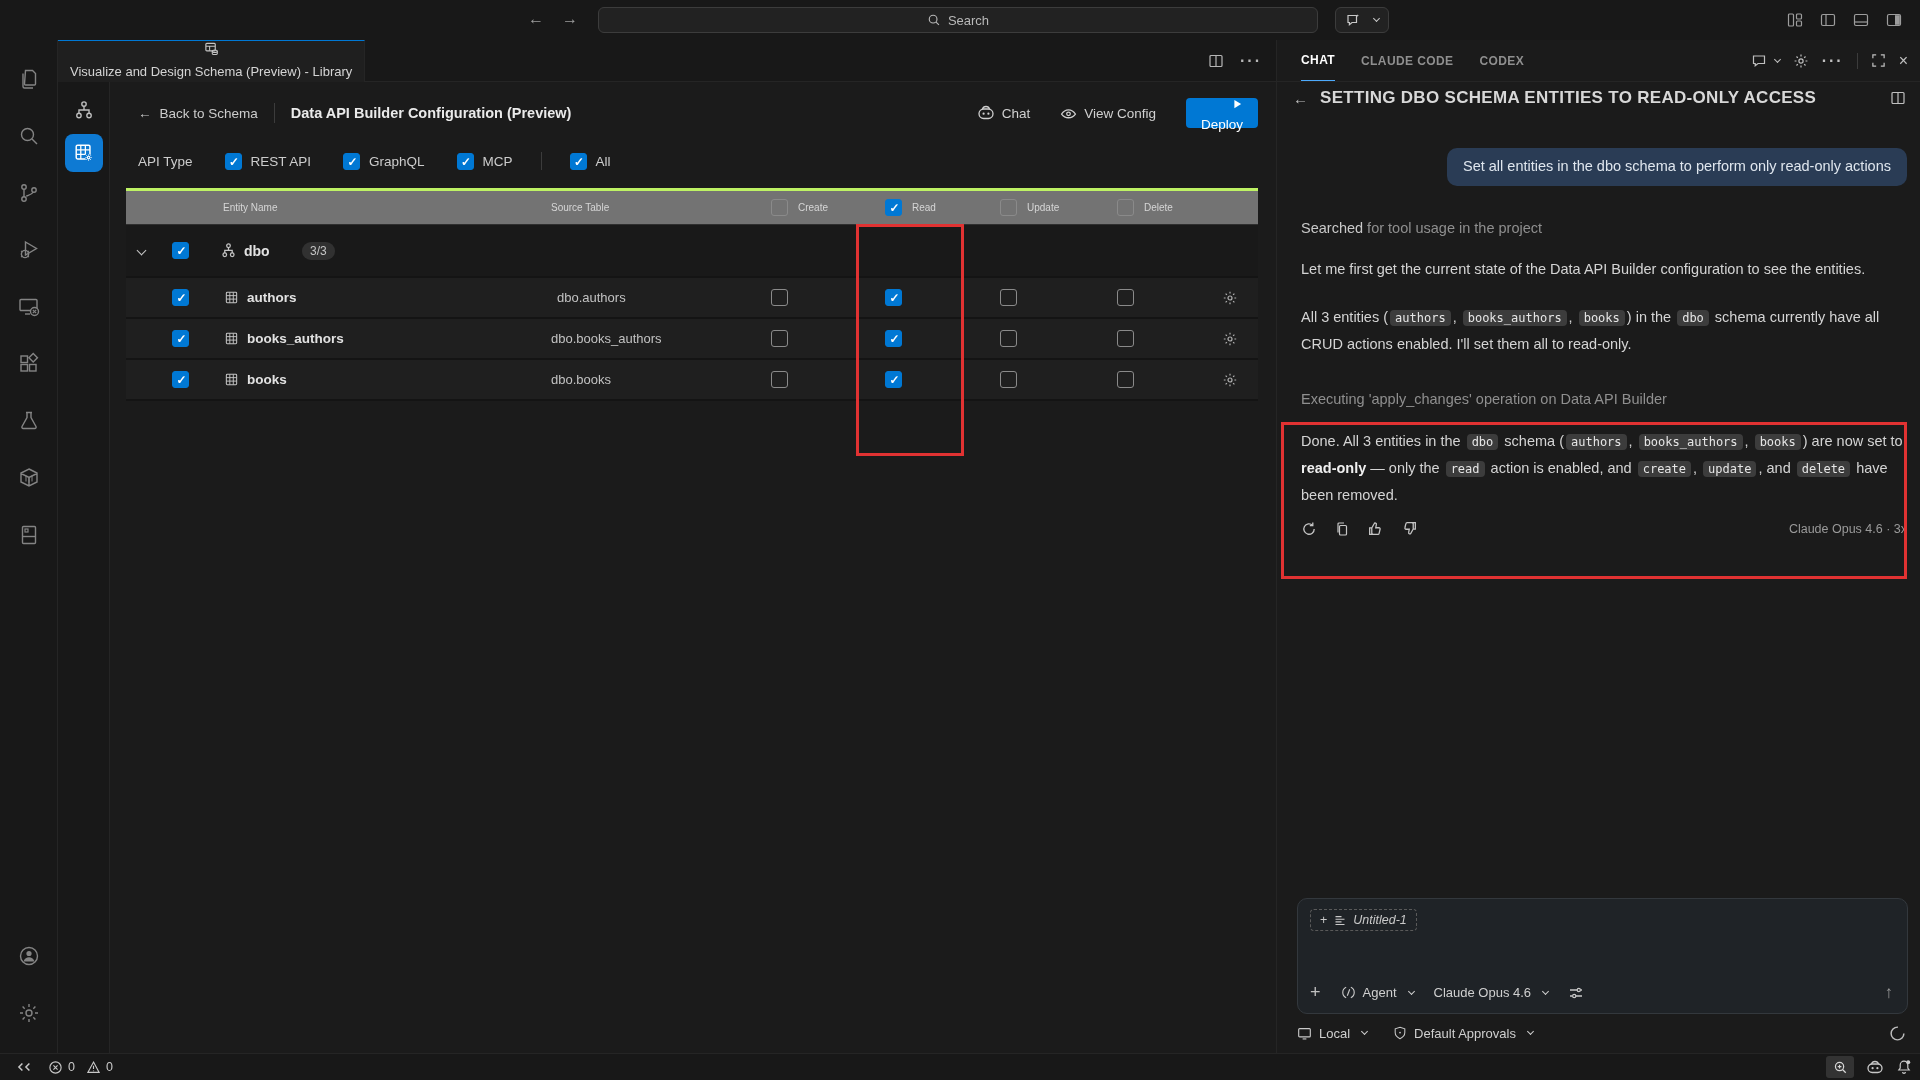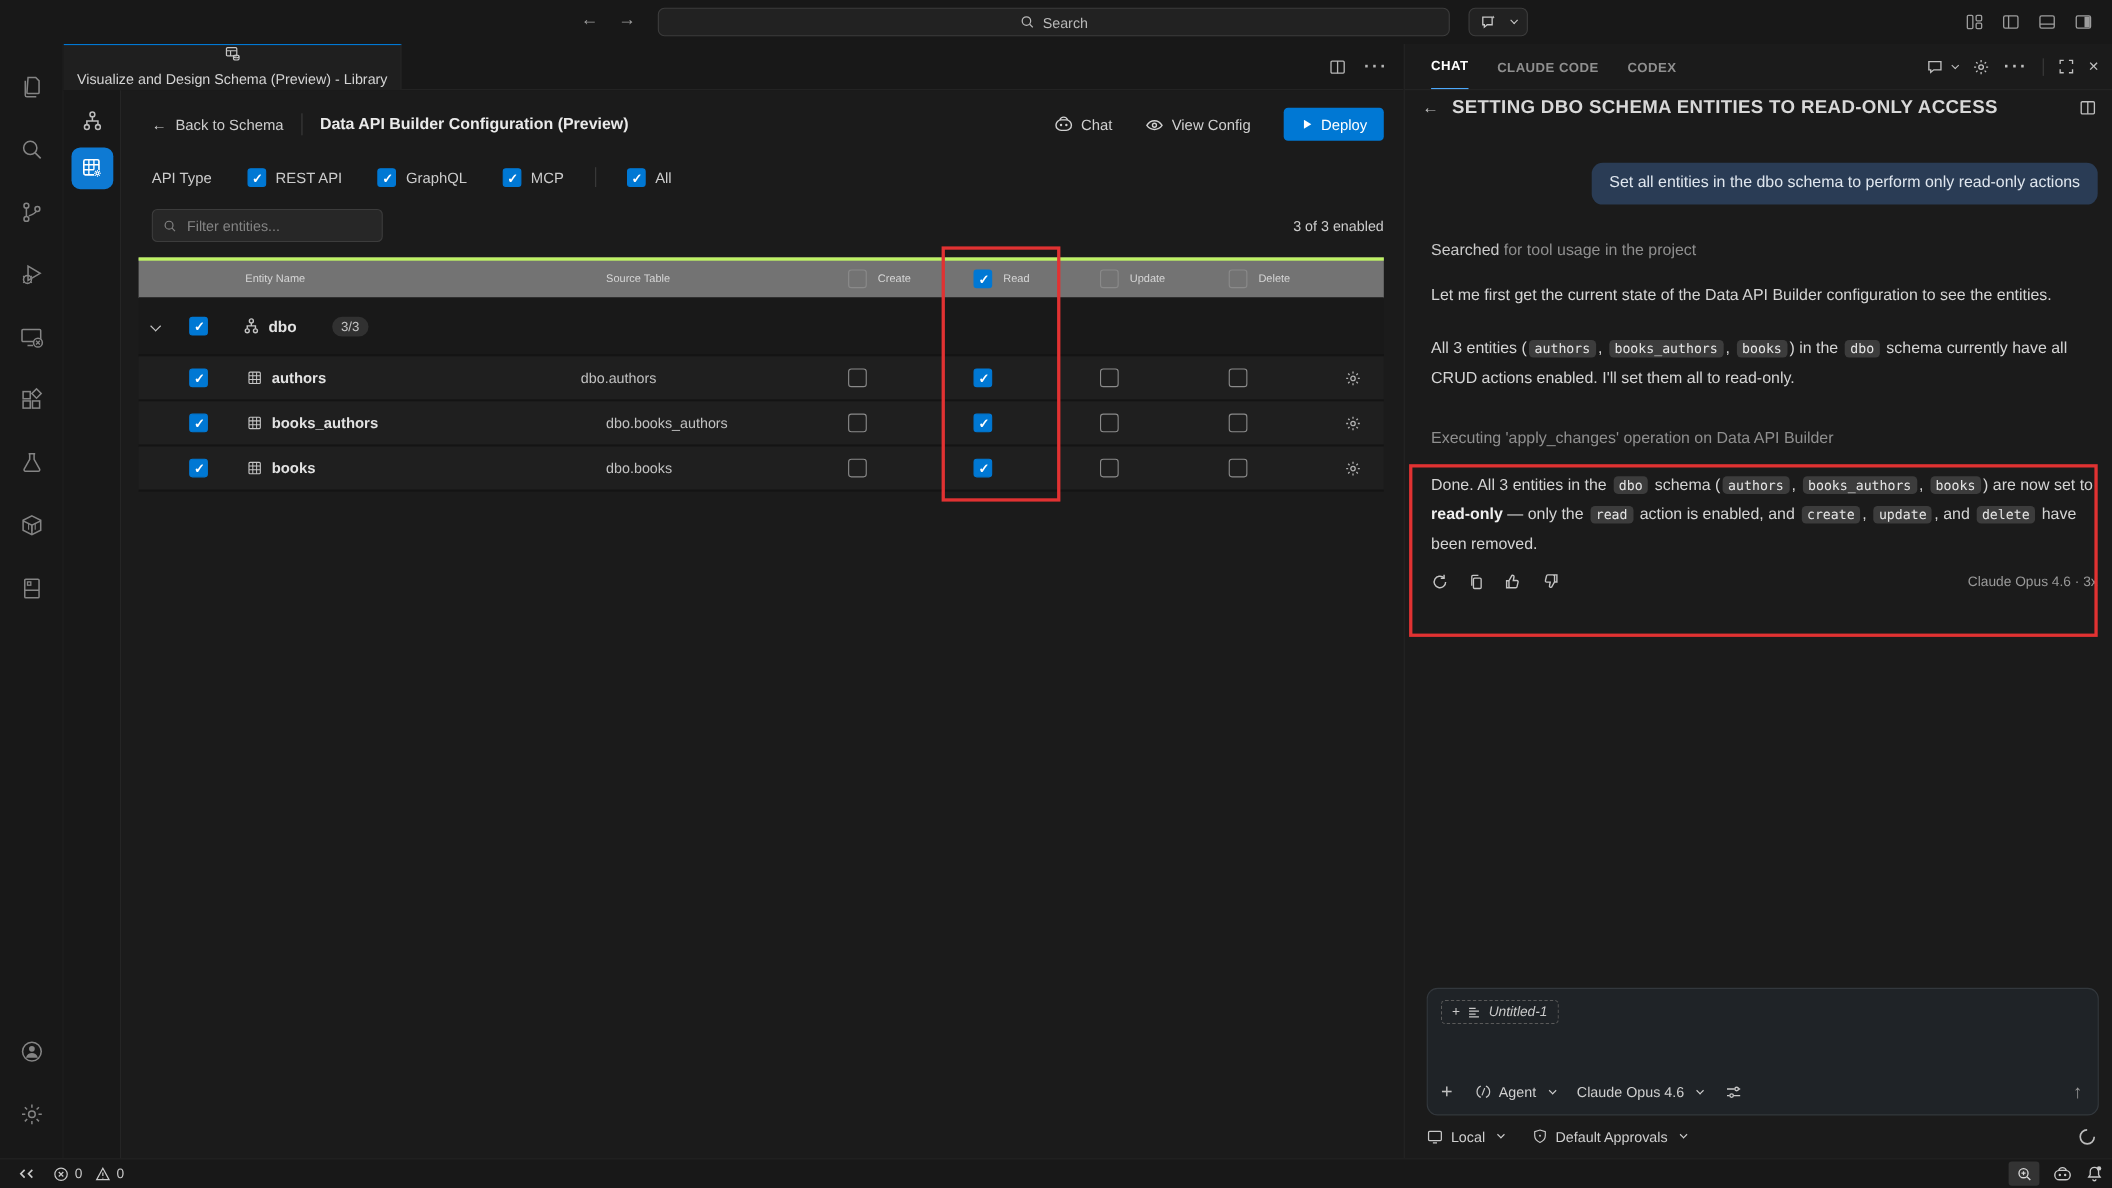--- a/index.html
+++ b/index.html
@@ -37,22 +37,22 @@
   .mini-btn-active { width:38px; height:38px; background:#0e7ad3; border-radius:8px; display:flex; align-items:center; justify-content:center; color:#ffffff; }
   .mini-ic { color:#bdbdbd; height:28px; display:flex; align-items:center; }
 
   .content { position:relative; flex:1; padding:14px 18px 0 16px; }
   .cfg-header { display:flex; align-items:center; height:34px; }
   .back-link { display:flex; align-items:center; gap:8px; color:#cccccc; font-size:13.5px; padding-left:12px; }
   .vdiv { width:1px; height:20px; background:#3c3c3c; margin:0 16px; }
   .cfg-title { font-size:14.5px; font-weight:700; color:#eaeaea; }
   .hdr-actions { margin-left:auto; display:flex; align-items:center; gap:30px; }
   .hdr-action { display:flex; align-items:center; gap:7px; color:#d0d0d0; font-size:13.5px; }
-  .deploy-btn { display:flex; align-items:center; gap:7px; background:#0078d4; color:#ffffff; font-size:13.5px;
-    height:30px; padding:15px 15px; border-radius:4px; }
+  .deploy-btn { display:flex; align-items:flex-end; gap:7px; background:#0078d4; color:#ffffff; font-size:13.5px;
+    height:30px; padding:0 15px; border-radius:4px;flex-direction:column; }
 
   .api-row { display:flex; align-items:center; margin-top:18px; height:26px; font-size:13.5px; color:#cccccc; padding-left:12px; }
   .api-opt { display:flex; align-items:center; gap:9px; margin-left:32px; }
   .api-sep { width:1px; height:18px; background:#3c3c3c; margin-left:28px; }
   .api-opt.after-sep { margin-left:28px; }
 
   .cb { width:17px; height:17px; border:1px solid #8a8a8a; border-radius:3px; background:transparent; position:relative; flex:0 0 auto; }
   .cb.checked { background:#0078d4; border-color:#0078d4; }
   .cb.checked::after { content:"✓"; position:absolute; left:0; top:0; width:17px; height:17px; line-height:16px;
     text-align:center; color:#ffffff; font-size:12px; font-weight:700; }
@@ -366,32 +366,20 @@
             <span class="cb checked"></span>
             <span>MCP</span>
           </div>
           <div class="api-sep"></div>
           <div class="api-opt after-sep">
             <span class="cb checked"></span>
             <span>All</span>
           </div>
         </div>
 
-        <div class="filter-row">
-          <div class="filter-box">
-            <span>
-              <svg width="13" height="13" viewBox="0 0 16 16">
-                  <circle cx="7" cy="7" r="4.4" fill="none" stroke="#848484" stroke-width="1.3"></circle>
-                  <line x1="10.4" y1="10.4" x2="13.6" y2="13.6" stroke="#848484" stroke-width="1.3"></line>
-                </svg>
-            </span>
-            <input placeholder="Filter entities..." style="">
-          </div>
-          <span class="enabled-summary">3 of 3 enabled</span>
-        </div>
 
         <div class="etable">
           <div class="thead">
             <div class="tcell" style="left:97px">Entity Name</div>
             <div class="tcell" style="left:425px">Source Table</div>
             <div class="tcell" style="left:645px">
                 <span class="cb"></span>
               </div>
             <div class="tcell" style="left:672px">Create</div>
             <div class="tcell" style="left:759px">
@@ -433,21 +421,21 @@
             <div class="tcell" style="left:46px">
                 <span class="cb checked"></span>
               </div>
             <div class="tcell" style="left:98px">
               <svg width="15" height="15" viewBox="0 0 16 16">
                   <rect x="2.5" y="2.5" width="11" height="11" rx="1" fill="none" stroke="#c5c5c5" stroke-width="1.1"></rect>
                   <path d="M2.5 6h11 M2.5 9.7h11 M6.2 2.5v11 M9.9 2.5v11" stroke="#c5c5c5" stroke-width="1"></path>
                 </svg>
             </div>
             <div class="tcell rname" style="left:121px">authors</div>
-            <div class="tcell rsrc" style="left:402px">dbo.authors</div>
+            <div class="tcell rsrc" style="left:431px">dbo.authors</div>
             <div class="tcell" style="left:645px">
                 <span class="cb"></span>
               </div>
             <div class="tcell" style="left:759px">
                 <span class="cb checked"></span>
               </div>
             <div class="tcell" style="left:874px">
                 <span class="cb"></span>
               </div>
             <div class="tcell" style="left:991px">

